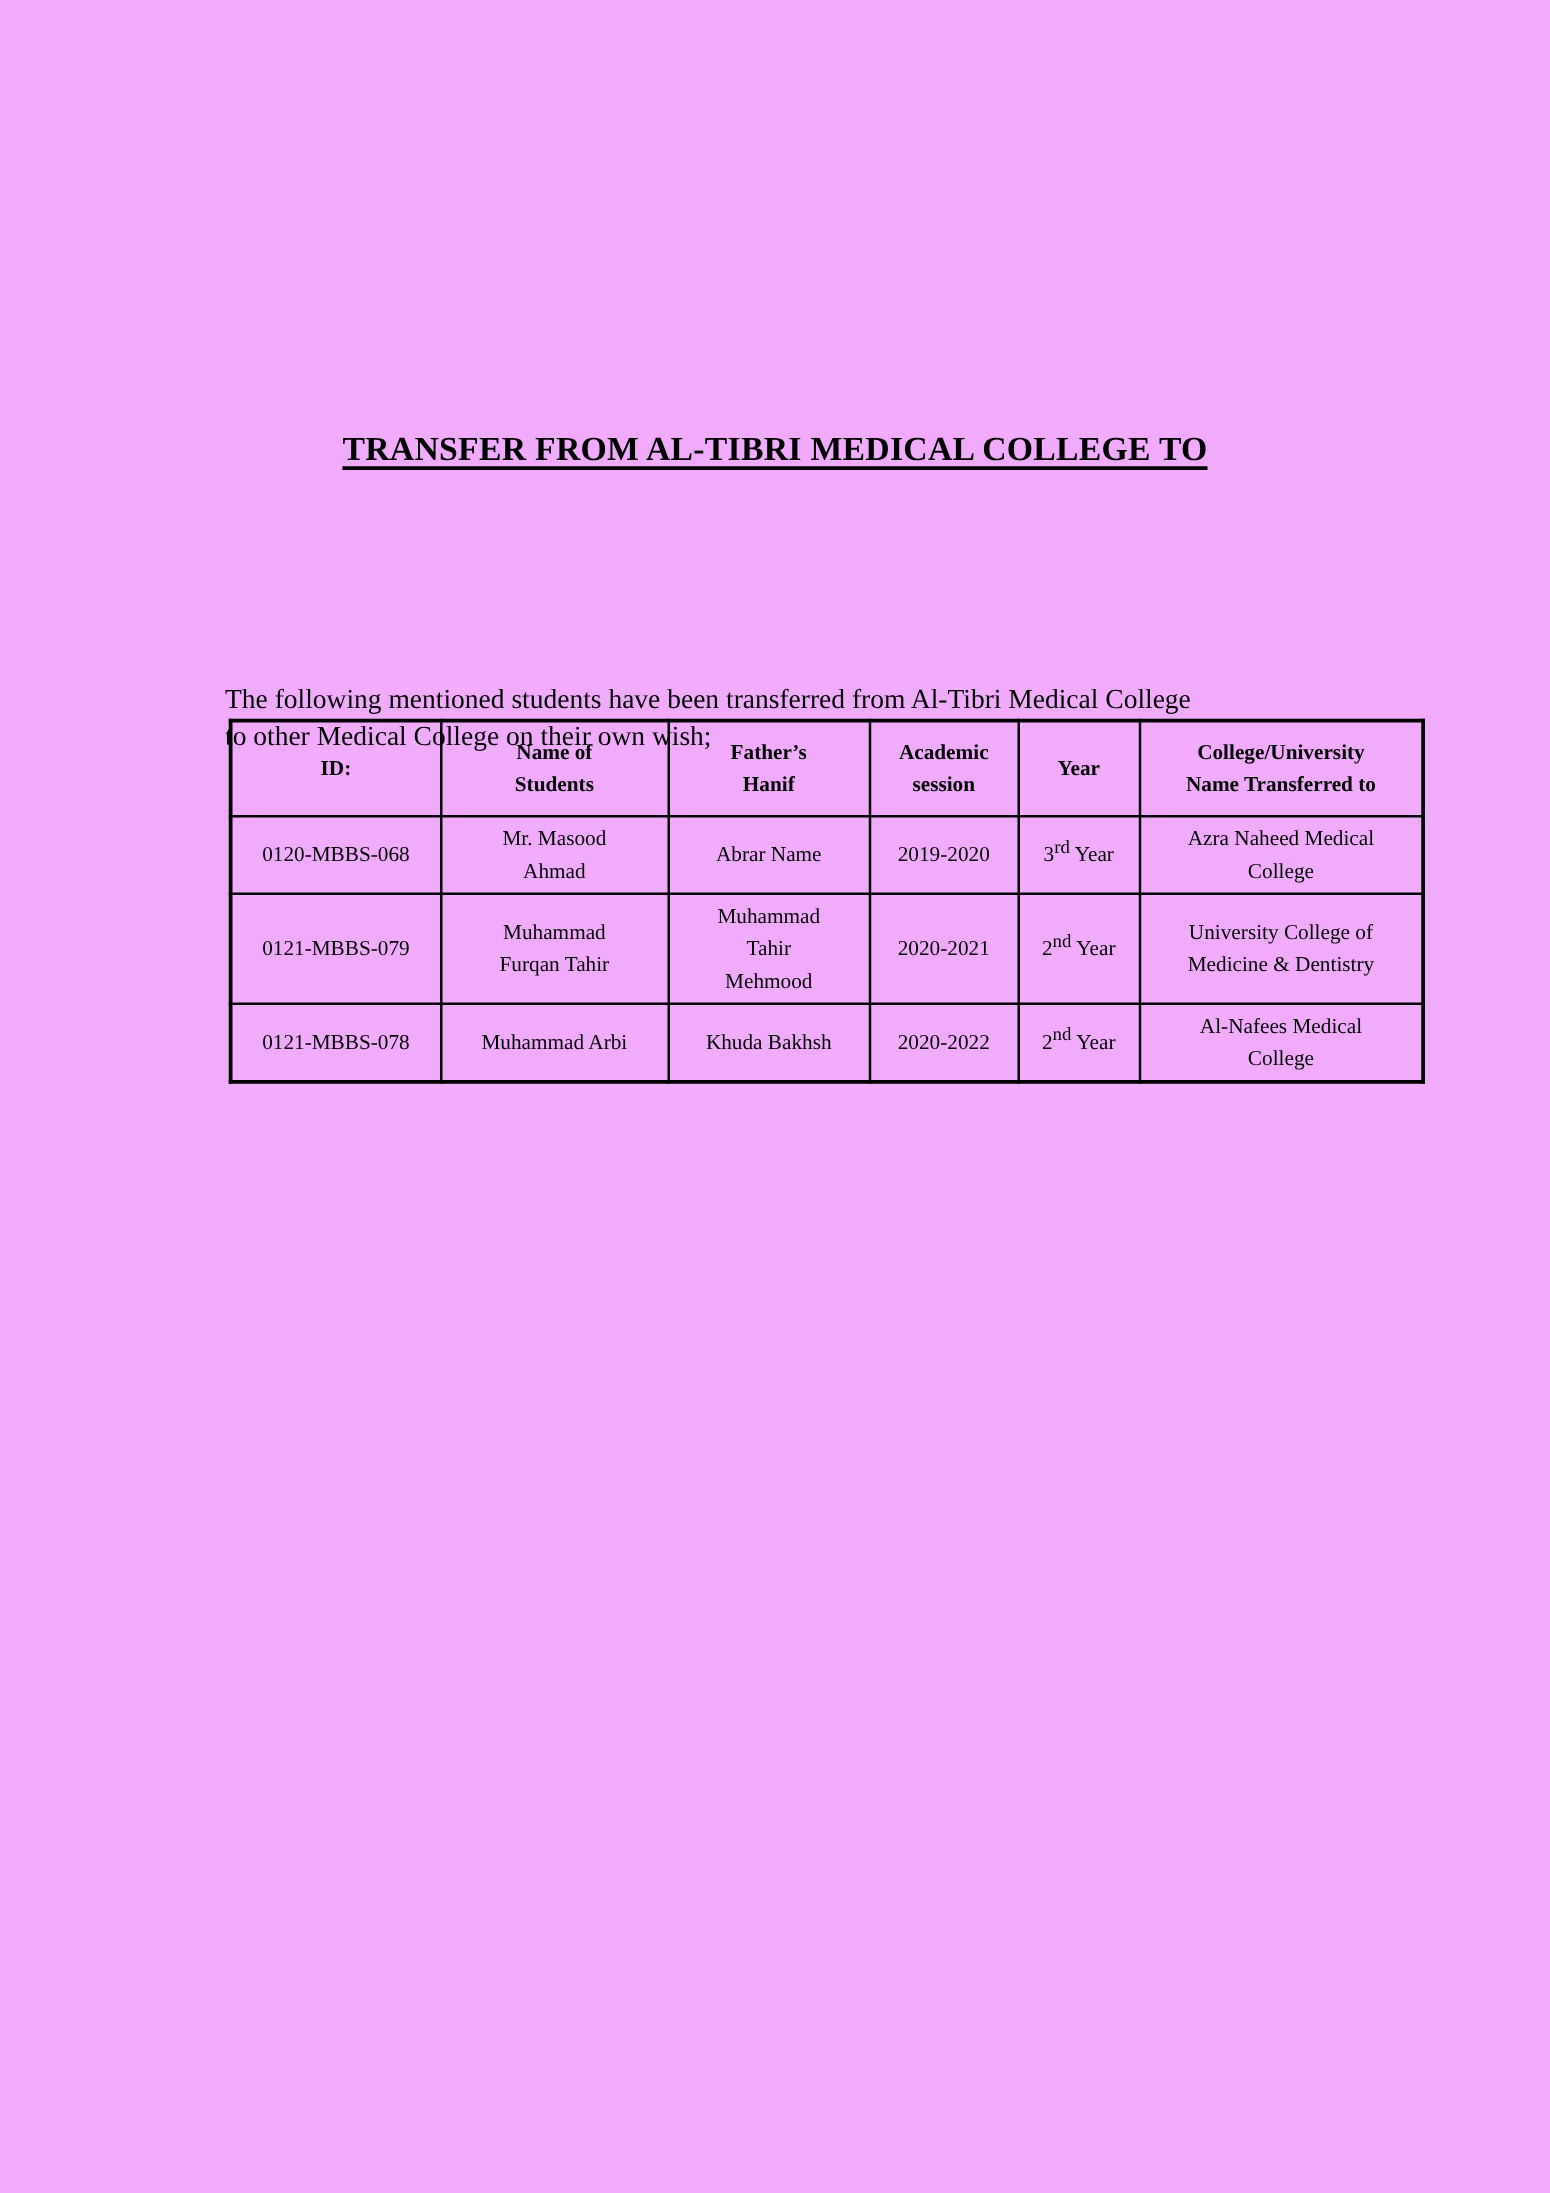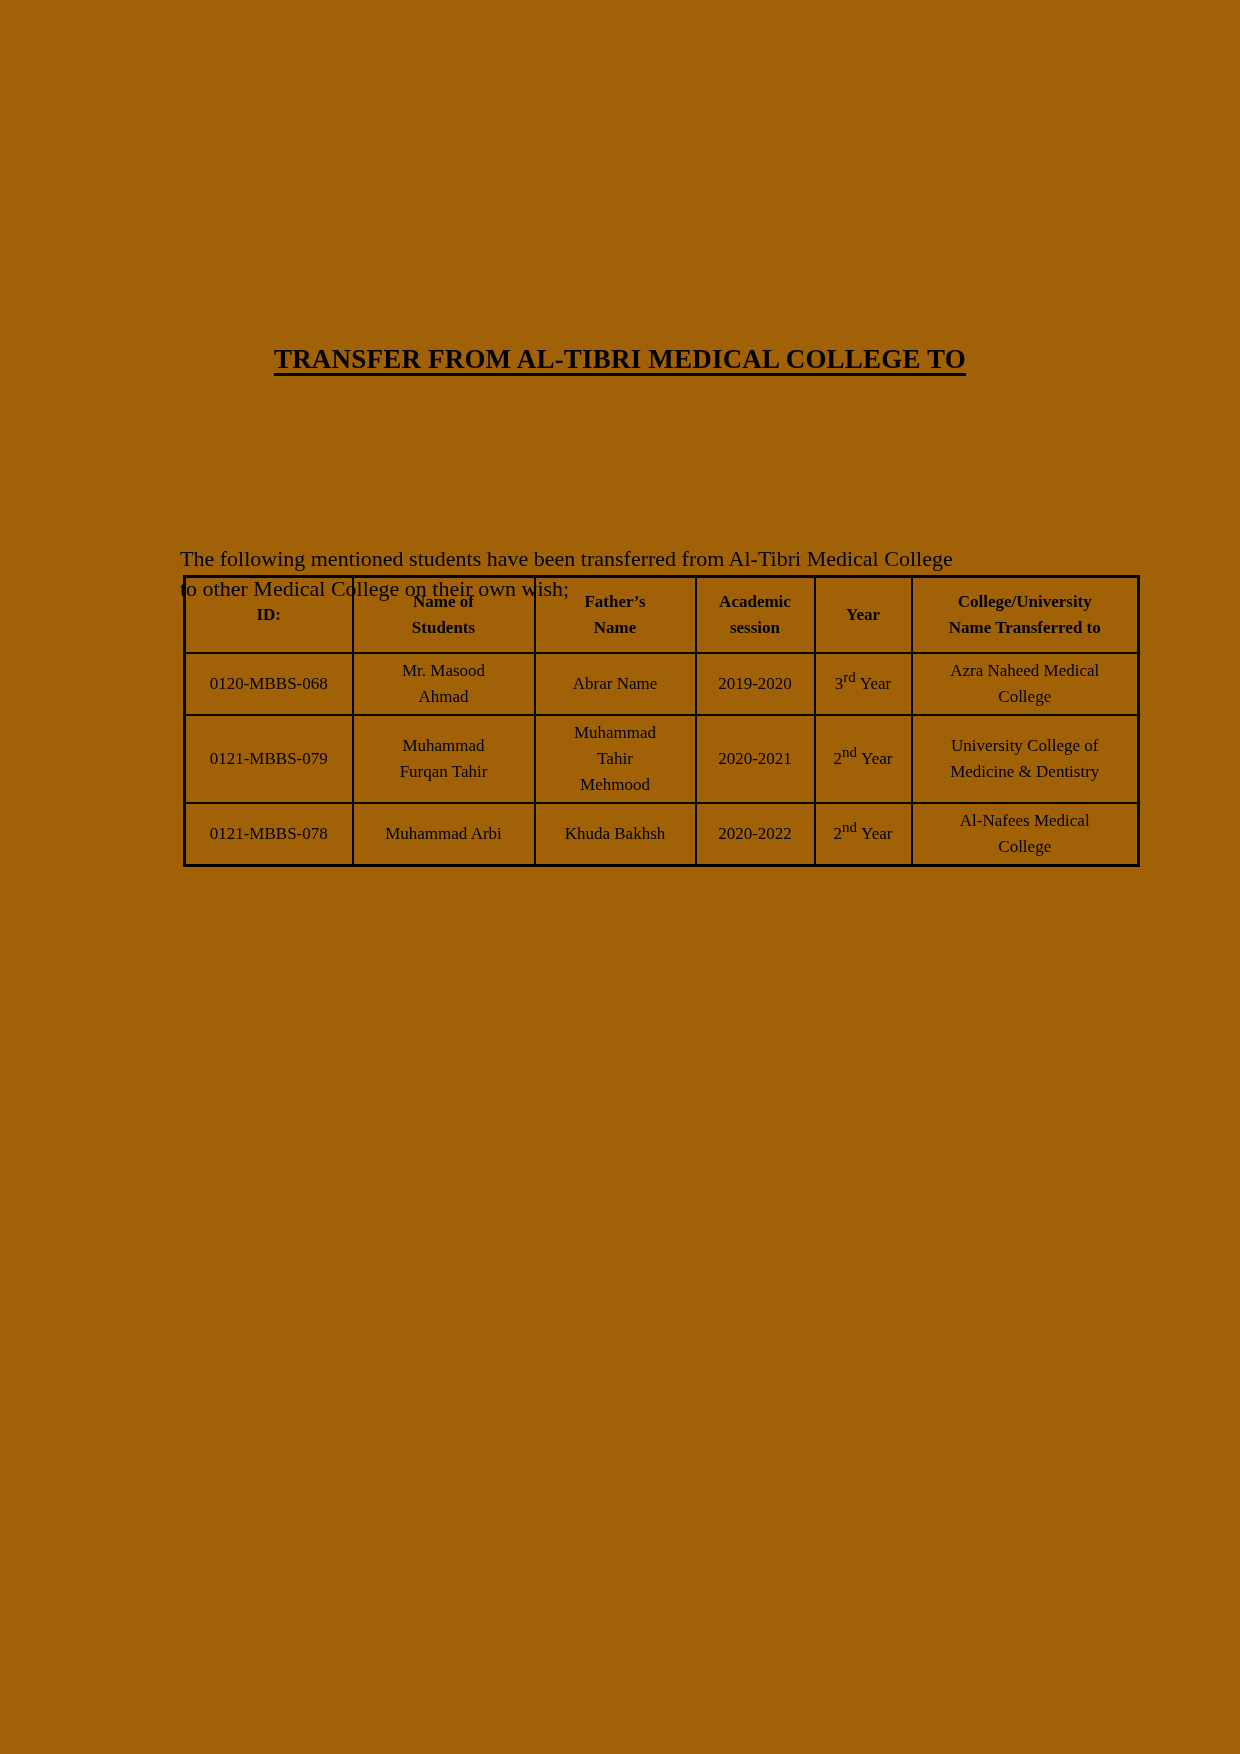--- a/index.html
+++ b/index.html
@@ -8,21 +8,21 @@
     width: 1240px;
     height: 1754px;
     position: relative;
     font-family: "Liberation Serif", serif;
     color: #000000;
     overflow: hidden;
   }
   .page {
     position: absolute;
     inset: 0;
-    background: #a16207;
+    background: #f0abfc;
   }
   .doc-title {
     position: absolute;
     top: 344px;
     left: 0;
     width: 1240px;
     text-align: center;
     font-weight: bold;
     font-size: 27px;
     line-height: 31px;
@@ -96,21 +96,21 @@
       <col style="width:119px">
       <col style="width:97px">
       <col style="width:227px">
     </colgroup>
     <thead>
       <tr class="row-header">
         <th class="ac ml">ID:</th>
         <th class="al ml">Name of
 Students</th>
         <th class="al ml">Father’s
-Name</th>
+Hanif</th>
         <th class="ac ml">Academic
 session</th>
         <th class="ac ml">Year</th>
         <th class="ac ml">College/University
 Name Transferred to</th>
       </tr>
     </thead>
     <tbody>
       <tr class="row-body-1">
         <td class="ac">0120-MBBS-068</td>

